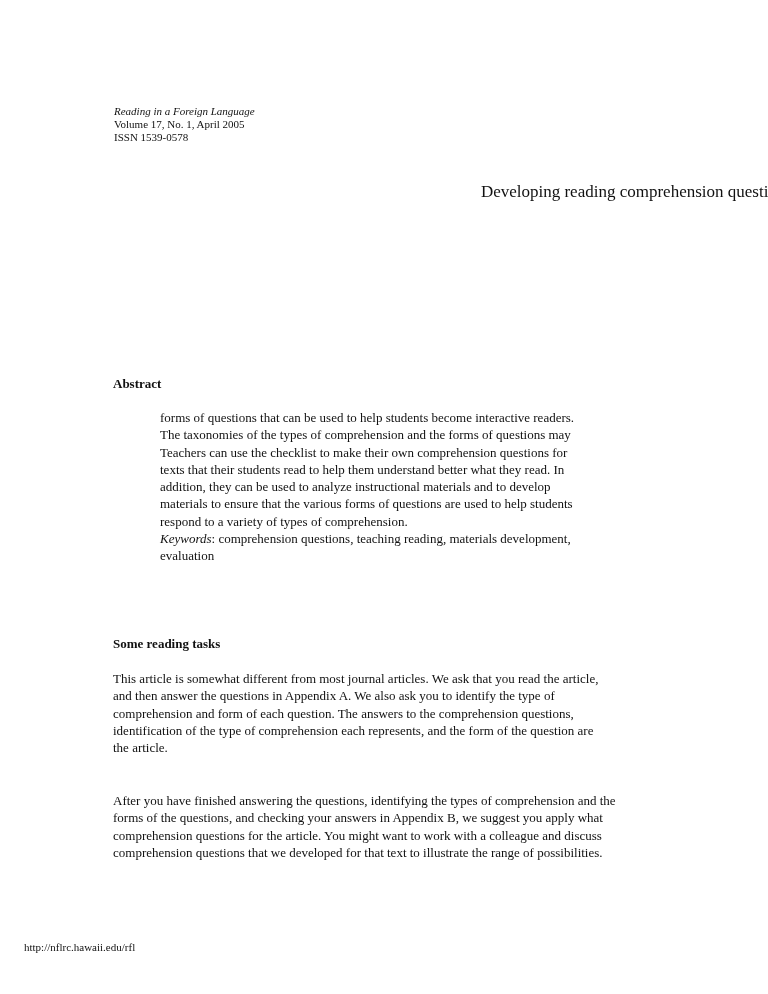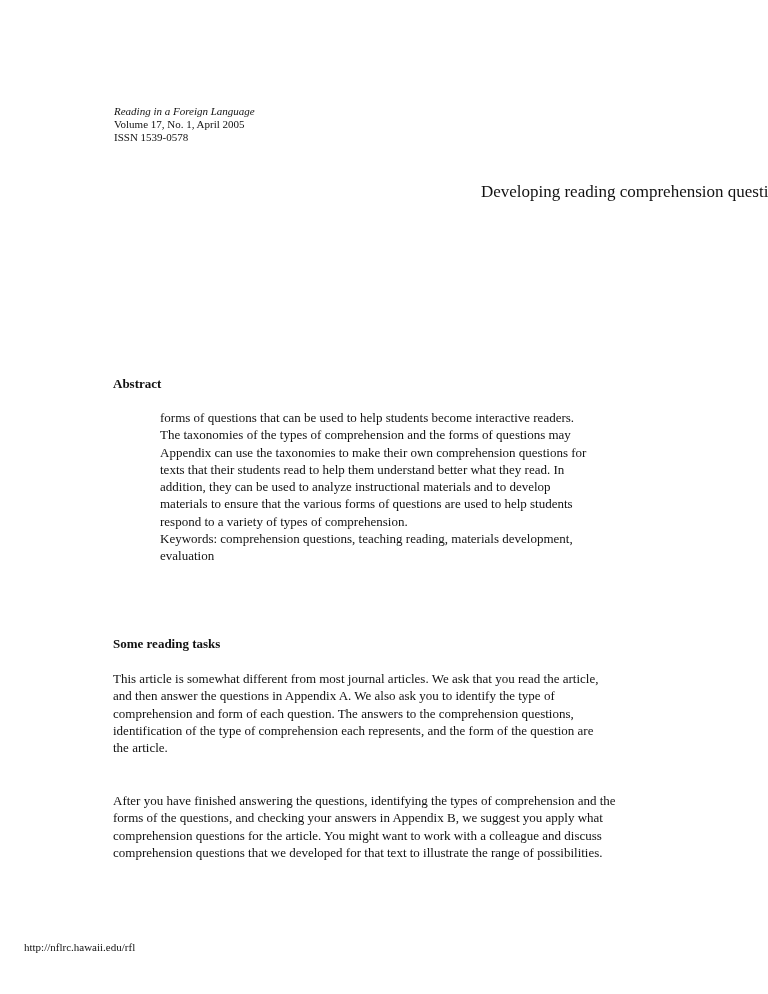--- a/index.html
+++ b/index.html
@@ -58,21 +58,21 @@
       line-height: 17px;
     }
     .abstract-body {
       position: absolute;
       left: 136px;
       top: 392px;
       width: 540px;
       font-size: 13px;
       line-height: 17.3px;
     }
-    .abstract-body .kw-label { }
+    .abstract-body .kw-label { font-style: italic; }
     .para {
       position: absolute;
       left: 89px;
       width: 600px;
       font-size: 13px;
       line-height: 17.3px;
     }
     .footer-url {
       position: absolute;
       left: 0;
@@ -94,21 +94,21 @@
   </div>
 
   <div class="title">Developing reading comprehension questions</div>
 
 
   <div class="section-heading" style="top:358px;">Abstract</div>
 
   <div class="abstract-body">
     <div>forms of questions that can be used to help students become interactive readers.</div>
     <div>The taxonomies of the types of comprehension and the forms of questions may</div>
-    <div>Appendix can use the taxonomies to make their own comprehension questions for</div>
+    <div>Teachers can use the checklist to make their own comprehension questions for</div>
     <div>texts that their students read to help them understand better what they read.  In</div>
     <div>addition, they can be used to analyze instructional materials and to develop</div>
     <div>materials to ensure that the various forms of questions are used to help students</div>
     <div>respond to a variety of types of comprehension.</div>
     <div><span class="kw-label">Keywords</span><span>: comprehension questions, teaching reading, materials development,</span></div>
     <div>evaluation</div>
   </div>
 
   <div class="section-heading" style="top:618px;">Some reading tasks</div>
 

